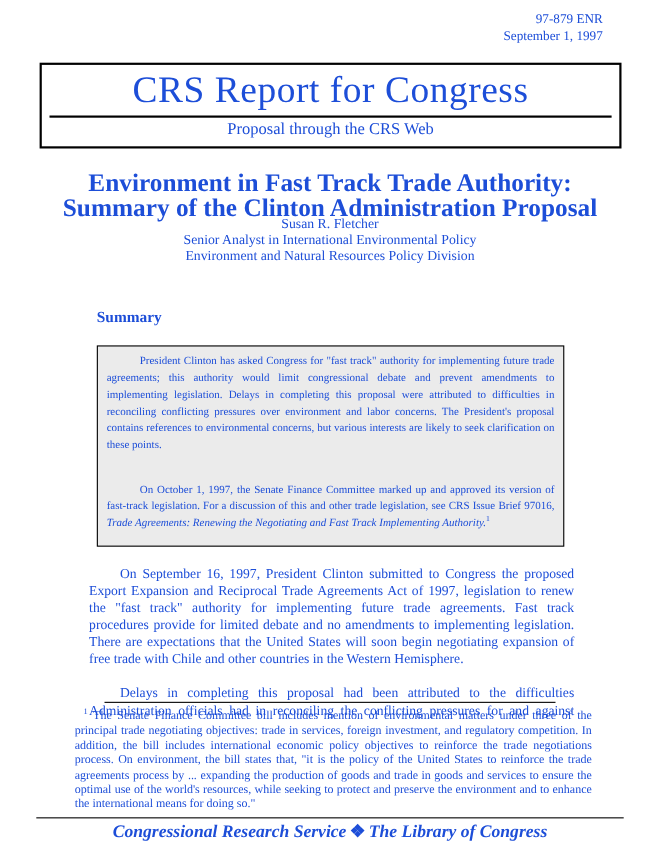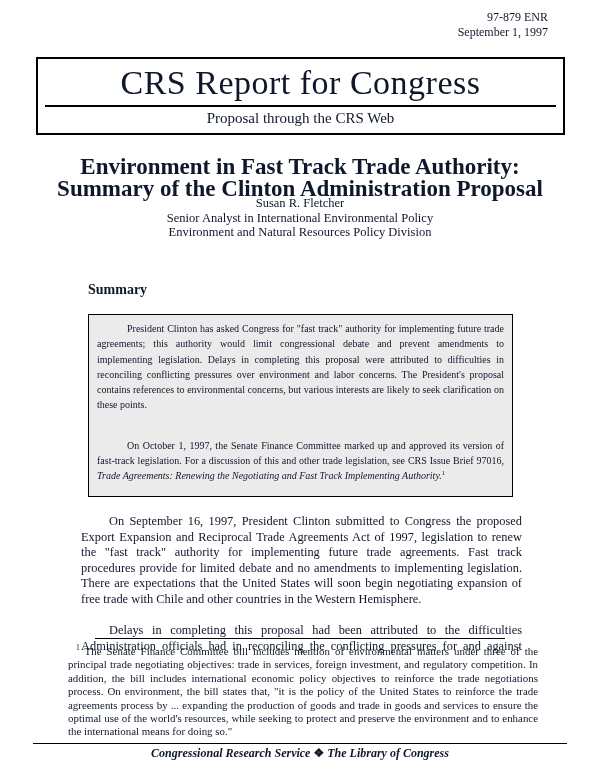--- a/index.html
+++ b/index.html
@@ -2,21 +2,21 @@
 <html><head>
 <meta charset="utf-8">
 <style>
   html, body { margin: 0; padding: 0; background: #fff; }
   .page {
     position: relative;
     width: 600px;
     height: 777px;
     background: #ffffff;
     font-family: "Liberation Serif", "DejaVu Serif", serif;
-    color: #0f172a;
+    color: #1d4ed8;
     overflow: hidden;
   }
 
   
   .doc-meta {
     position: absolute;
     top: 10px;
     right: 52px;
     text-align: right;
     font-size: 12px;
@@ -140,21 +140,21 @@
     border: 0;
     border-top: 1.5px solid #000;
     margin: 0;
   }
   .footer-text {
     position: absolute;
     top: 746px;
     left: 0;
     width: 100%;
     text-align: center;
-    font-size: 12px;
+    font-size: 16px;
     font-weight: bold;
     font-style: italic;
   }
   .footer-text .sep { font-style: normal; padding: 0 3px; }
 </style>
 </head>
 <body>
 
 <div class="page">
 

